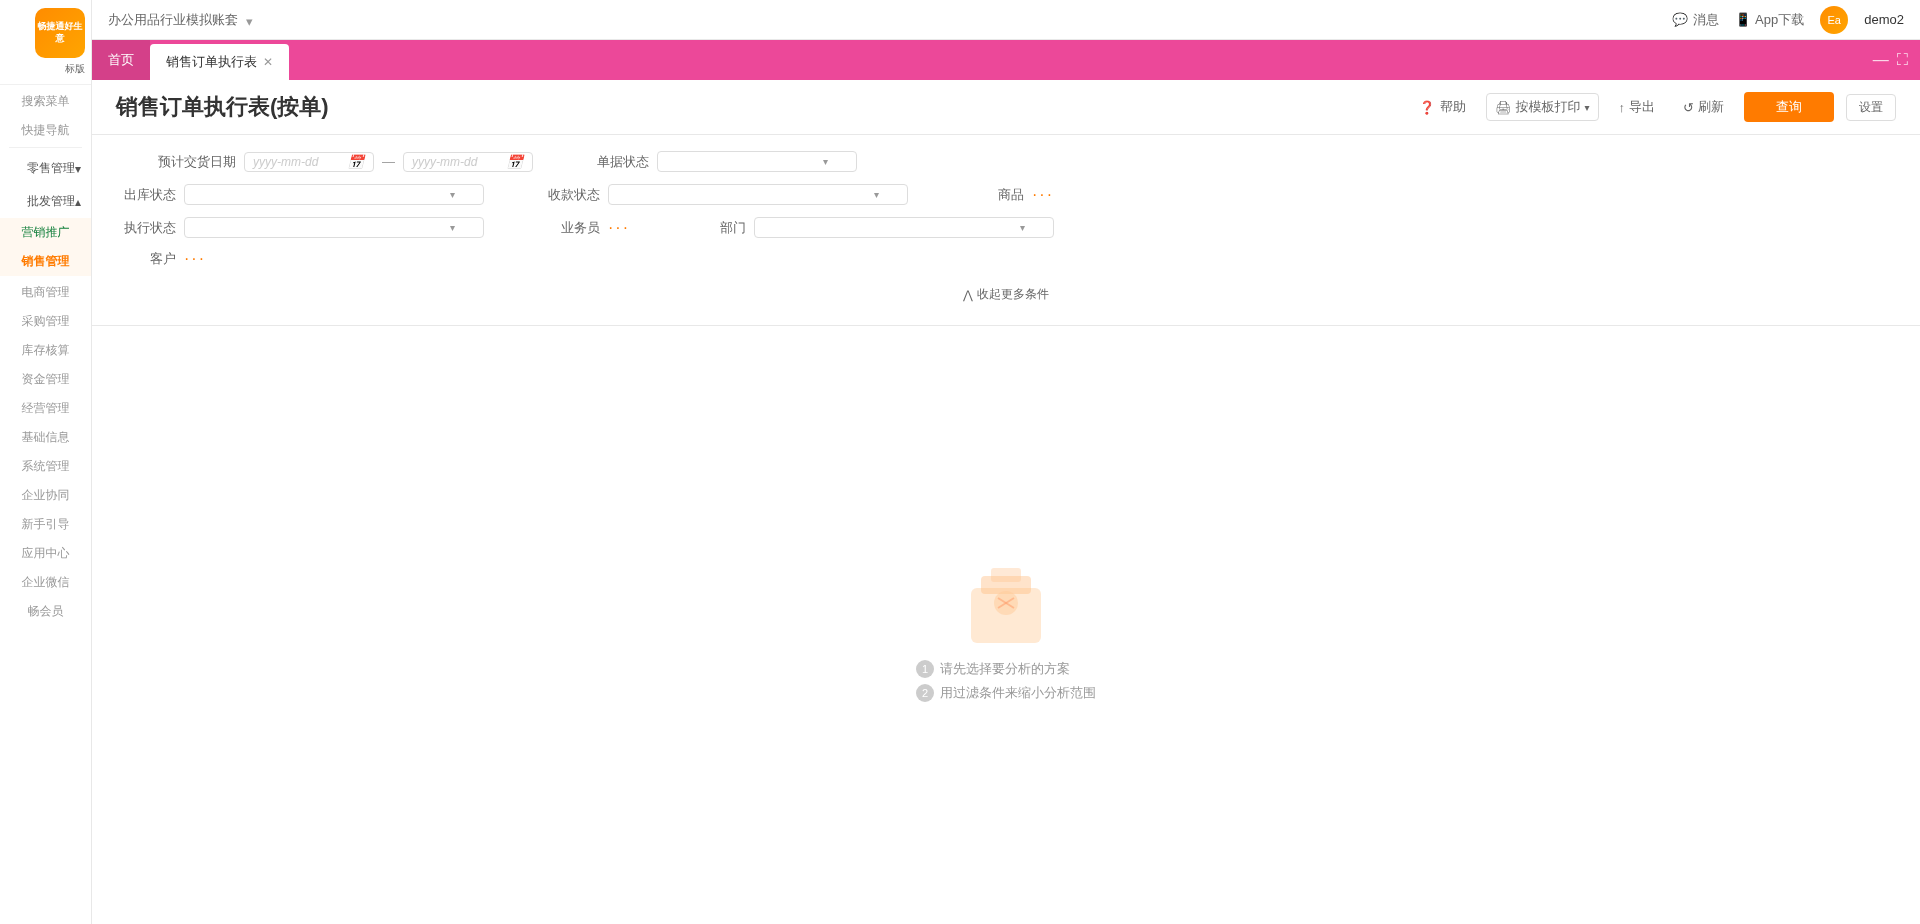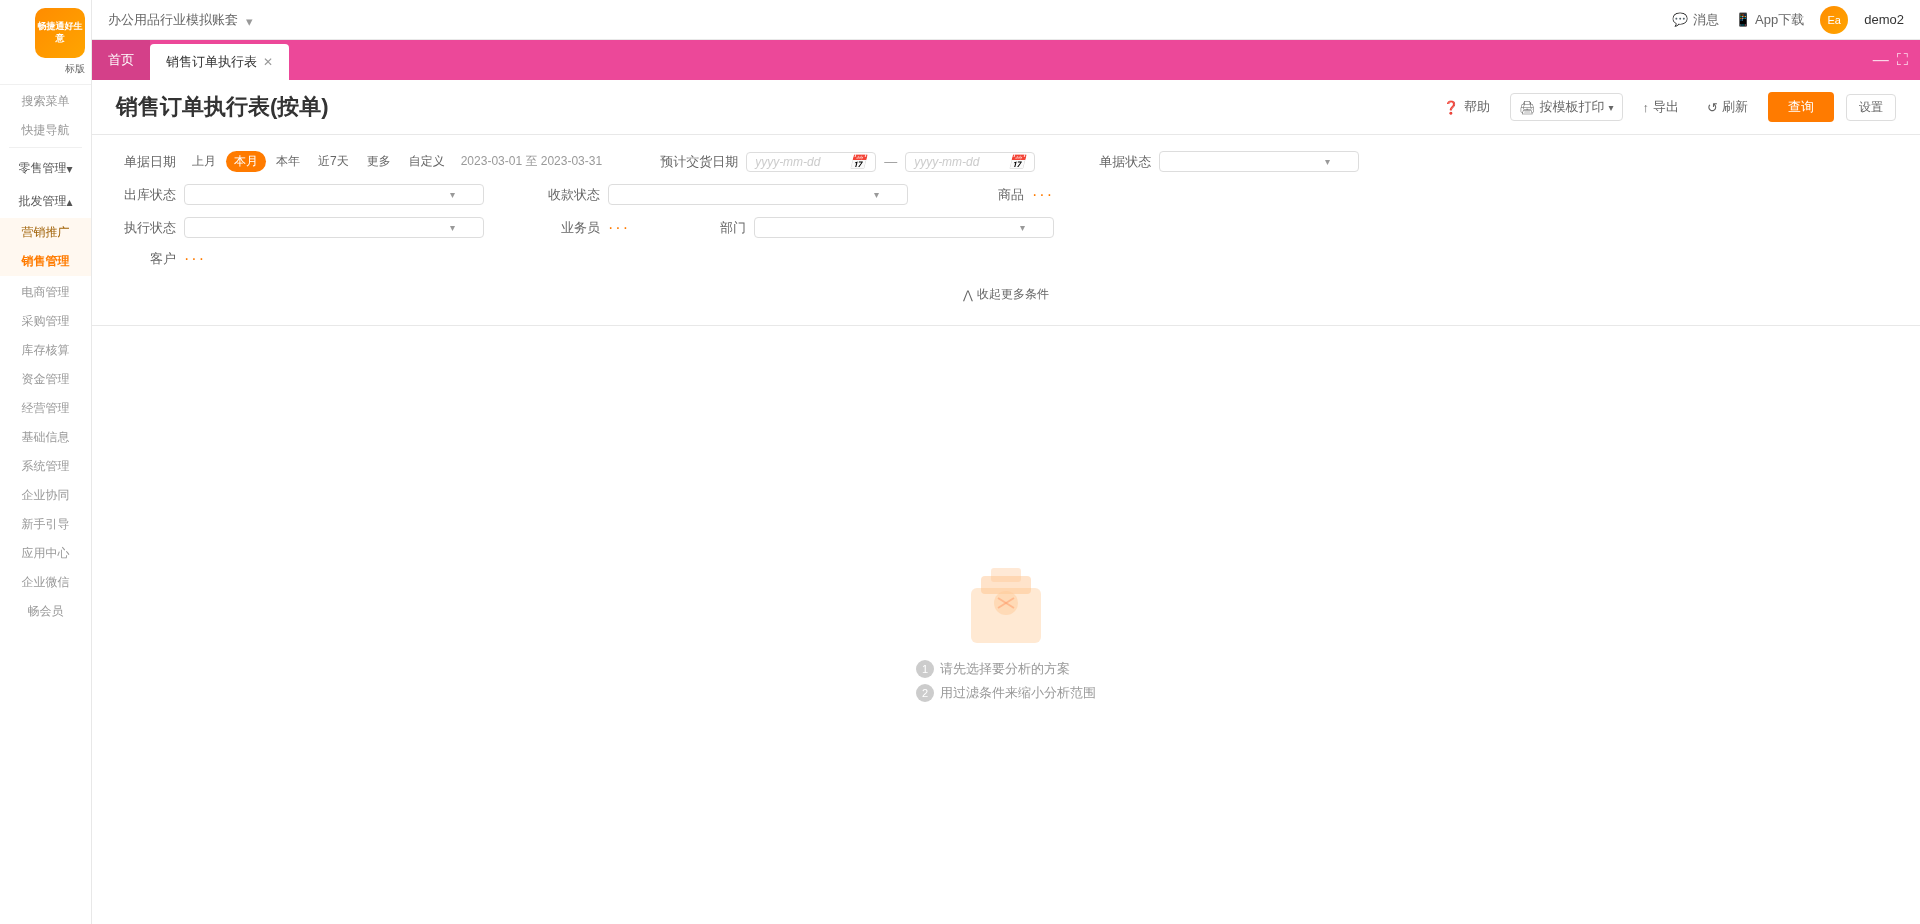--- a/index.html
+++ b/index.html
@@ -6,22 +6,22 @@
     body { font-family: 'Microsoft YaHei', sans-serif; font-size: 13px; background: #f5f5f5; color: #333; width: 1920px; height: 924px; overflow: hidden; display: flex; }
 
     
     .sidebar { width: 92px; background: #fff; border-right: 1px solid #e8e8e8; display: flex; flex-direction: column; align-items: center; height: 924px; flex-shrink: 0; }
     .sidebar-logo { width: 100%; padding: 8px 6px; display: flex; flex-direction: column; align-items: flex-end; border-bottom: 1px solid #f0f0f0; }
     .logo-icon { width: 50px; height: 50px; background: linear-gradient(135deg, #ff8c00, #ffa500); border-radius: 10px; display: flex; align-items: center; justify-content: center; color: white; font-size: 10px; font-weight: bold; text-align: center; line-height: 1.2; }
     .logo-text { font-size: 10px; color: #666; margin-top: 4px; text-align: center; }
     .sidebar-nav-label { font-size: 12px; color: #999; padding: 8px 0 4px; width: 100%; text-align: center; cursor: pointer; }
     .sidebar-divider { width: 80%; height: 1px; background: #f0f0f0; margin: 4px 0; }
     .sidebar-section { width: 100%; }
-    .sidebar-section-header { width: 100%; padding: 8px 10px; text-align: center; font-size: 12px; color: #555; cursor: pointer; display: flex; align-items: center; justify-content: center; }
-    .sidebar-sub-item { width: 100%; padding: 6px 10px; text-align: center; font-size: 12px; color: #a16207; cursor: pointer; background: #fff8f0; }
+    .sidebar-section-header { width: 100%; padding: 8px 10px; text-align: center; font-size: 12px; color: #555; cursor: pointer; display: flex; align-items: center; justify-content: flex-end; }
+    .sidebar-sub-item { width: 100%; padding: 6px 10px; text-align: center; font-size: 12px; color: #15803d; cursor: pointer; background: #fff8f0; }
     .sidebar-sub-item.active { color: #ff7b00; font-weight: bold; }
 
     
     .main { flex: 1; display: flex; flex-direction: column; height: 924px; overflow: hidden; }
 
     
     .topbar { height: 40px; background: #fff; border-bottom: 1px solid #e8e8e8; display: flex; align-items: center; padding: 0 16px; justify-content: space-between; flex-shrink: 0; }
     .topbar-left { display: flex; align-items: flex-end; gap: 8px; color: #666; font-size: 13px; }
     .topbar-left .industry { color: #666; }
     .topbar-right { display: flex; align-items: center; gap: 16px; }
@@ -50,21 +50,21 @@
     .left-nav-item.active { color: #ff7b00; }
 
     
     .right-panel { flex: 1; display: flex; flex-direction: column; overflow: hidden; background: #f5f5f5; }
 
     
     .page-header { background: #fff; padding: 12px 24px 0; display: flex; align-items: center; justify-content: space-between; flex-shrink: 0; border-bottom: 1px solid #e8e8e8; padding-bottom: 12px; }
     .page-title { font-size: 22px; font-weight: 600; color: #333; }
     .page-actions { display: flex; align-items: center; gap: 12px; }
     .action-btn { display: flex; align-items: center; gap: 4px; font-size: 13px; color: #666; cursor: pointer; padding: 4px 8px; }
-    .primary-btn { background: #ff7b00; color: white; border: none; border-radius: 4px; padding: 6px 20px; font-size: 13px; cursor: pointer; }
+    .primary-btn { background: #ff7b00; color: white; border: none; border-radius: 4px; padding: 6px 32px; font-size: 13px; cursor: pointer; }
     .settings-btn { border: 1px solid #ddd; color: #666; border-radius: 4px; padding: 4px 12px; font-size: 12px; cursor: pointer; background: white; }
 
     
     .filter-area { background: #fff; padding: 16px 24px; flex-shrink: 0; border-bottom: 1px solid #e8e8e8; }
     .filter-row { display: flex; align-items: center; gap: 16px; margin-bottom: 12px; flex-wrap: wrap; }
     .filter-row:last-child { margin-bottom: 0; }
     .filter-label { font-size: 13px; color: #666; white-space: nowrap; min-width: 60px; text-align: right; }
     .date-tabs { display: flex; align-items: center; gap: 2px; }
     .date-tab { padding: 2px 8px; font-size: 12px; color: #666; cursor: pointer; border-radius: 2px; }
     .date-tab.active { background: #ff7b00; color: white; border-radius: 12px; }
@@ -195,32 +195,20 @@
             <span>刷新</span>
           </div>
           <button class="primary-btn">查询</button>
           <button class="settings-btn">设置</button>
         </div>
       </div>
 
       <div class="filter-area">
 
         <div class="filter-row">
-          <div class="filter-item">
-            <span class="filter-label">单据日期</span>
-            <div class="date-tabs">
-              <span class="date-tab">上月</span>
-              <span class="date-tab active">本月</span>
-              <span class="date-tab">本年</span>
-              <span class="date-tab">近7天</span>
-              <span class="date-tab">更多</span>
-              <span class="date-tab">自定义</span>
-            </div>
-            <span class="date-range">2023-03-01 至 2023-03-31</span>
-          </div>
 
           <div class="filter-item" style="margin-left:40px">
             <span class="filter-label" style="min-width:80px">预计交货日期</span>
             <div class="date-input" style="min-width:130px">
               <span style="color:#ccc">yyyy-mm-dd</span>
               <span style="color:#ff7b00;font-size:14px">📅</span>
             </div>
             <span class="date-sep"> — </span>
             <div class="date-input" style="min-width:130px">
               <span style="color:#ccc">yyyy-mm-dd</span>

